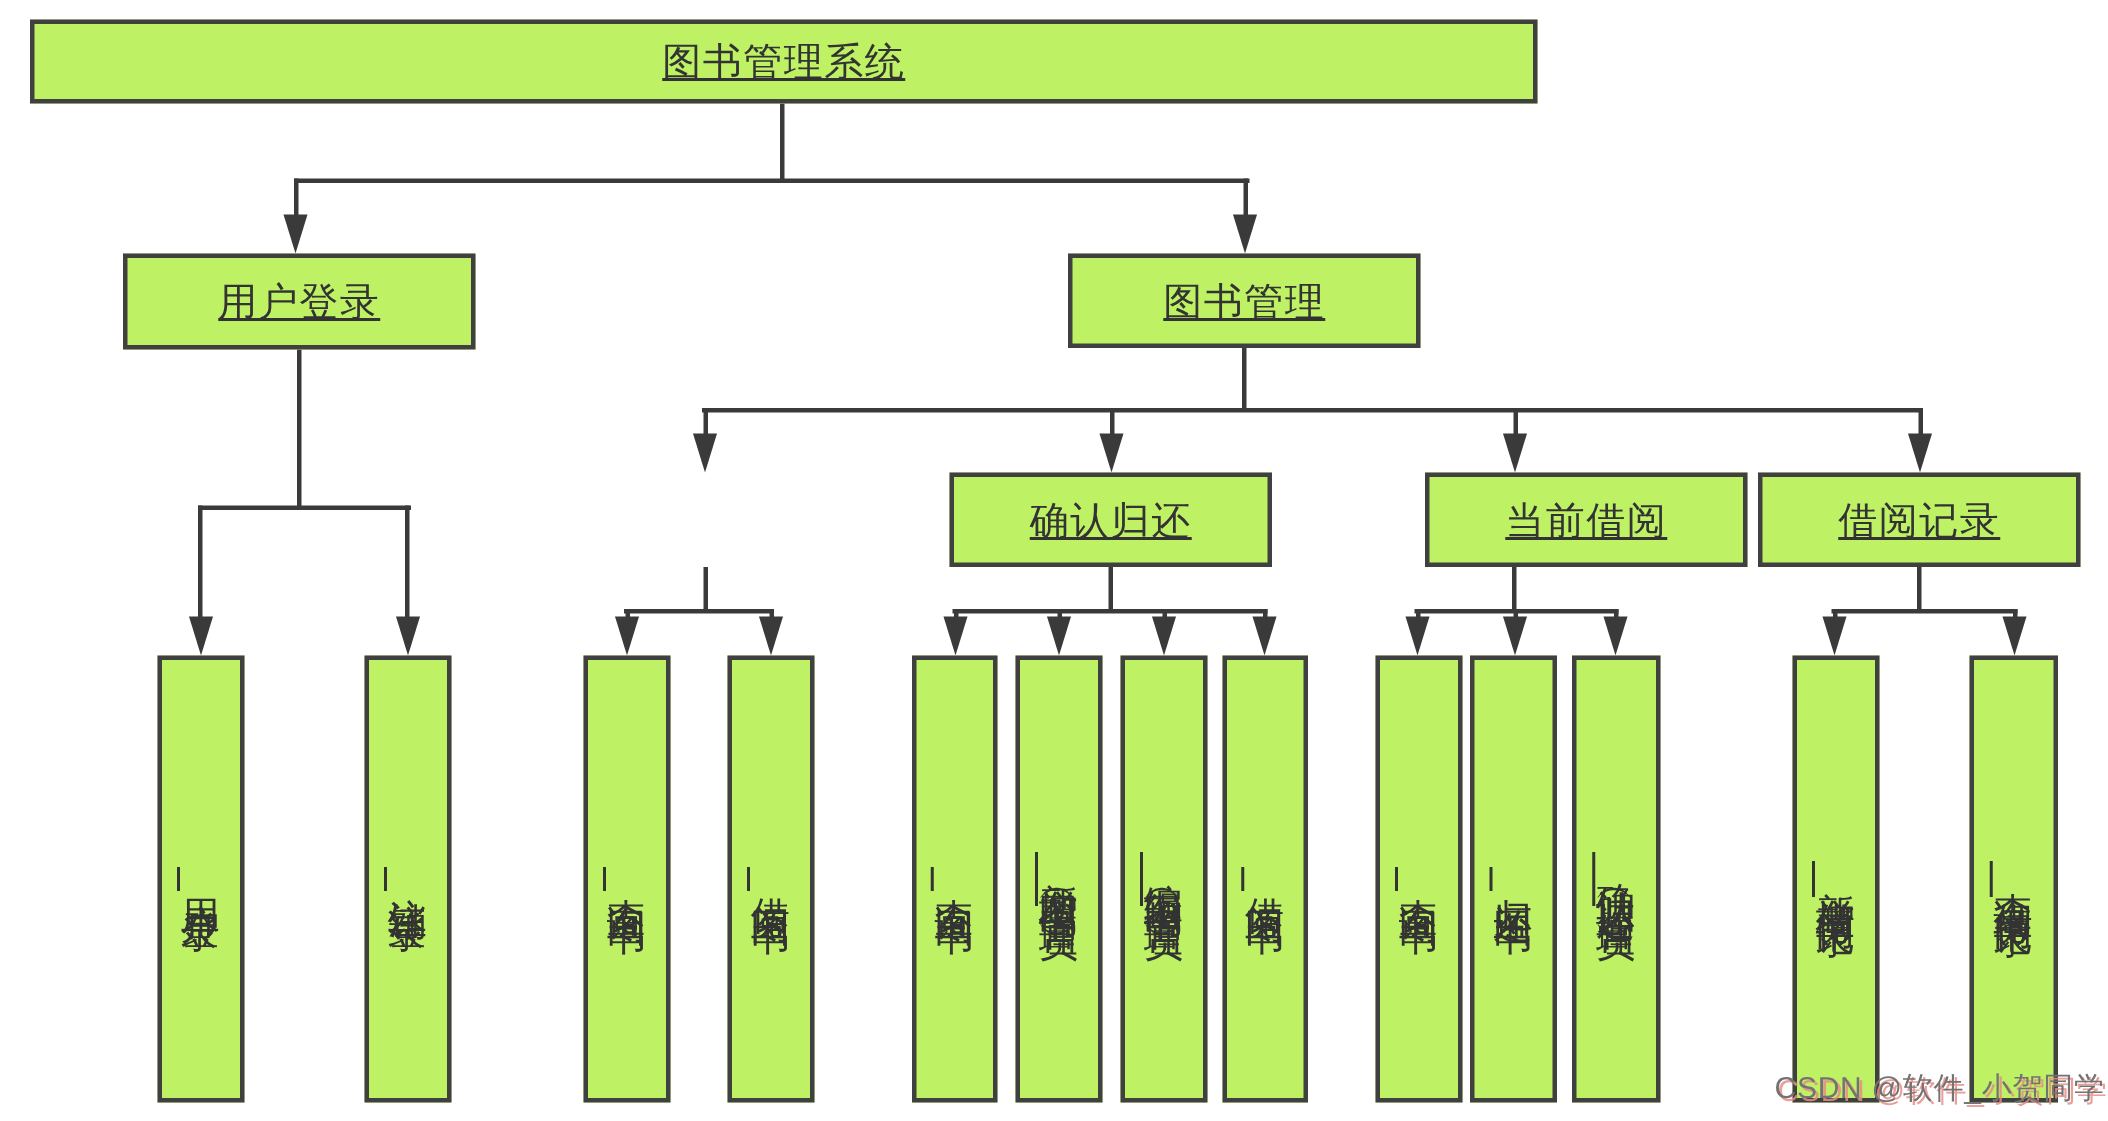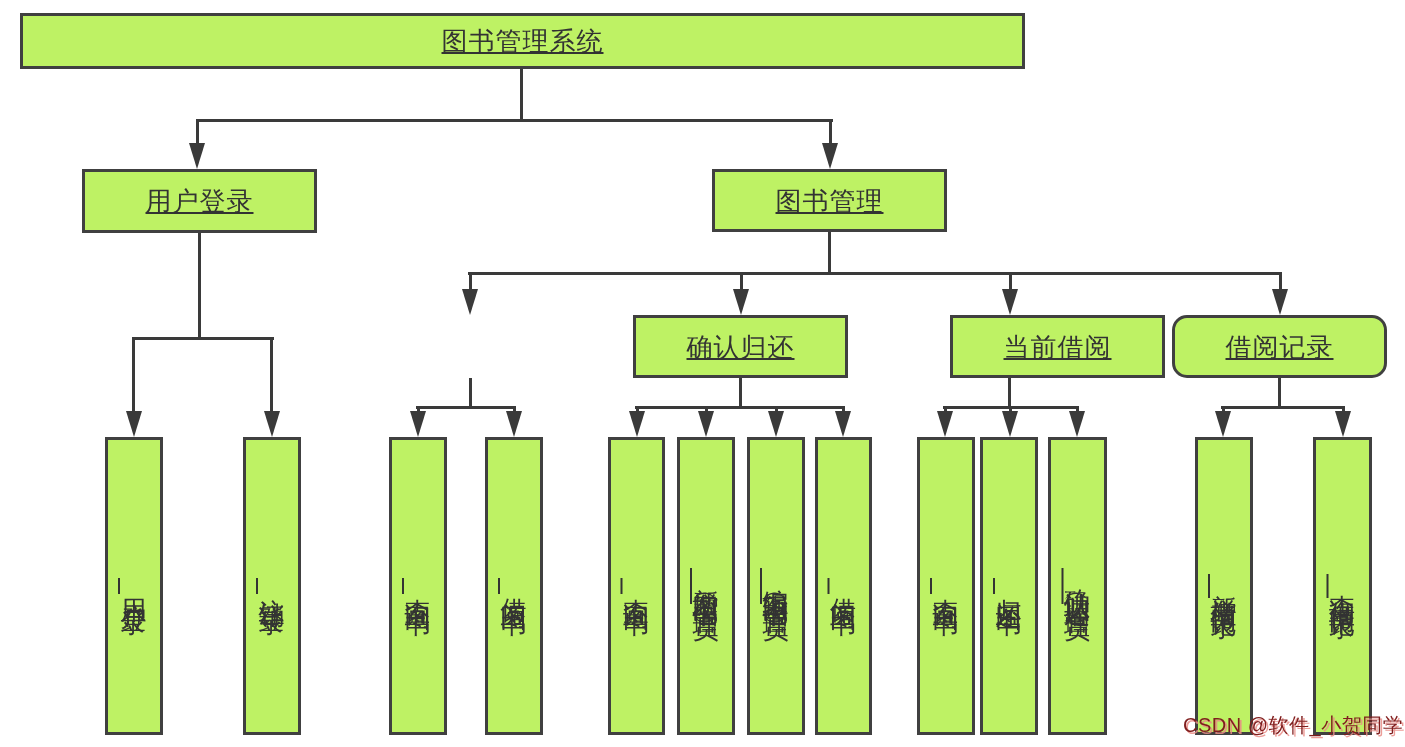--- a/index.html
+++ b/index.html
@@ -55,21 +55,21 @@
     border-top: 26px solid #3a3a3a;
     z-index: 1;
   }
   
   #watermark {
     position: absolute;
     left: 1183px;
     top: 712px;
     font-size: 20px;
     letter-spacing: 0.5px;
-    color: #7f1d1d;
+    color: #737373;
     text-shadow: 2px 2px 0 rgba(233, 140, 134, 0.85);
     white-space: nowrap;
     z-index: 10;
   }
 </style>
 </head>
 <body>
 
 <div id="canvas">
 
@@ -136,21 +136,21 @@
 
   <div class="box" style="left:82px; top:169px; width:235px; height:64px;">用户登录</div>
 
   <div class="box" style="left:712px; top:169px; width:235px; height:63px;">图书管理</div>
 
 
   <div class="box" style="left:633px; top:315px; width:215px; height:63px;">确认归还</div>
 
   <div class="box" style="left:902px; top:315px; width:215px; height:63px;margin-left:48px;">当前借阅</div>
 
-  <div class="box" style="left:1172px; top:315px; width:215px; height:63px;border-radius:15px;">借阅记录</div>
+  <div class="box" style="left:1172px; top:315px; width:215px; height:63px;">借阅记录</div>
 
   <div class="box vbox" style="left:105px; top:437px; width:58px; height:298px;">用户登录</div>
 
   <div class="box vbox" style="left:243px; top:437px; width:58px; height:298px;">注销登录</div>
 
   <div class="box vbox" style="left:389px; top:437px; width:58px; height:298px;">查询图书</div>
 
   <div class="box vbox" style="left:485px; top:437px; width:58px; height:298px;">借阅图书</div>
 
   <div class="box vbox" style="left:608px; top:437px; width:57px; height:298px;">查询图书</div>

